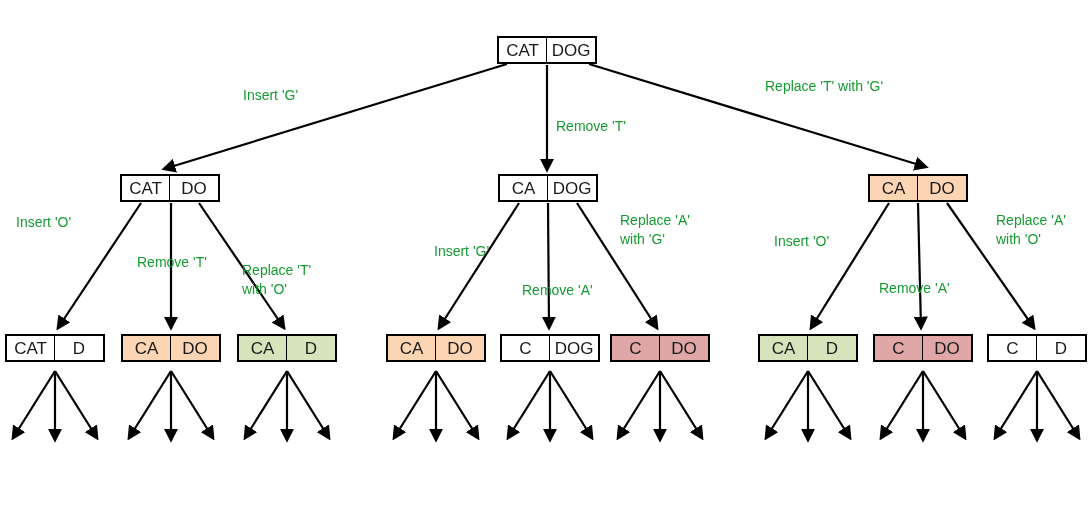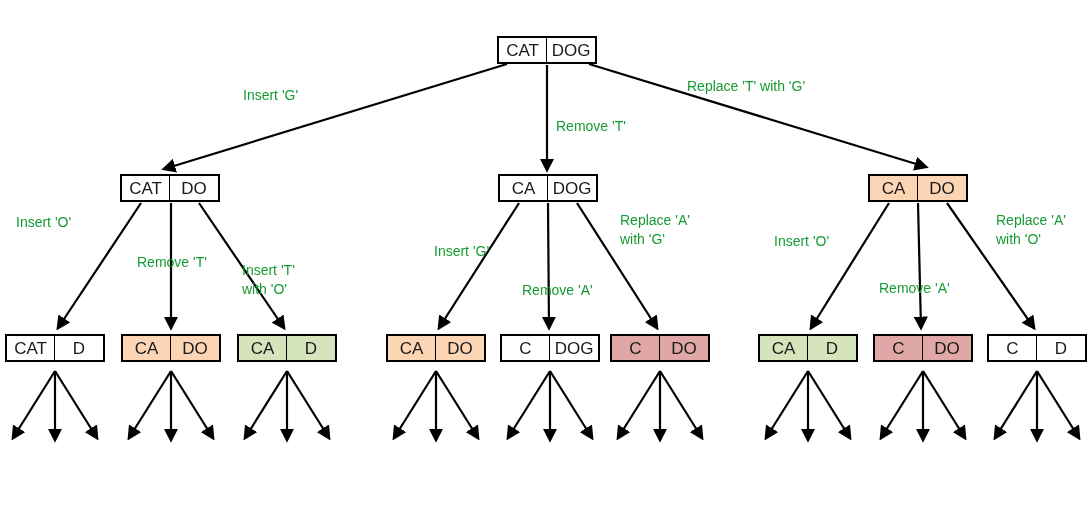--- a/index.html
+++ b/index.html
@@ -160,25 +160,25 @@
     <span class="cell">C</span>
     <span class="cell">DO</span>
   </div>
   <div class="node fill-white" style="left:987px;top:334px">
     <span class="cell">C</span>
     <span class="cell">D</span>
   </div>
 
   <div class="edge-label" style="left:243px;top:86px">Insert 'G'</div>
   <div class="edge-label" style="left:556px;top:117px">Remove 'T'</div>
-  <div class="edge-label" style="left:687px;top:77px">Replace 'T' with 'G'</div>
+  <div class="edge-label" style="left:765px;top:77px">Replace 'T' with 'G'</div>
 
   <div class="edge-label" style="left:16px;top:213px">Insert 'O'</div>
   <div class="edge-label" style="left:137px;top:253px">Remove 'T'</div>
-  <div class="edge-label" style="left:242px;top:261px">Insert 'T'
+  <div class="edge-label" style="left:242px;top:261px">Replace 'T'
 with 'O'</div>
 
   <div class="edge-label" style="left:434px;top:242px">Insert 'G'</div>
   <div class="edge-label" style="left:522px;top:281px">Remove 'A'</div>
   <div class="edge-label" style="left:620px;top:211px">Replace 'A'
 with 'G'</div>
 
   <div class="edge-label" style="left:774px;top:232px">Insert 'O'</div>
   <div class="edge-label" style="left:879px;top:279px">Remove 'A'</div>
   <div class="edge-label" style="left:996px;top:211px">Replace 'A'

